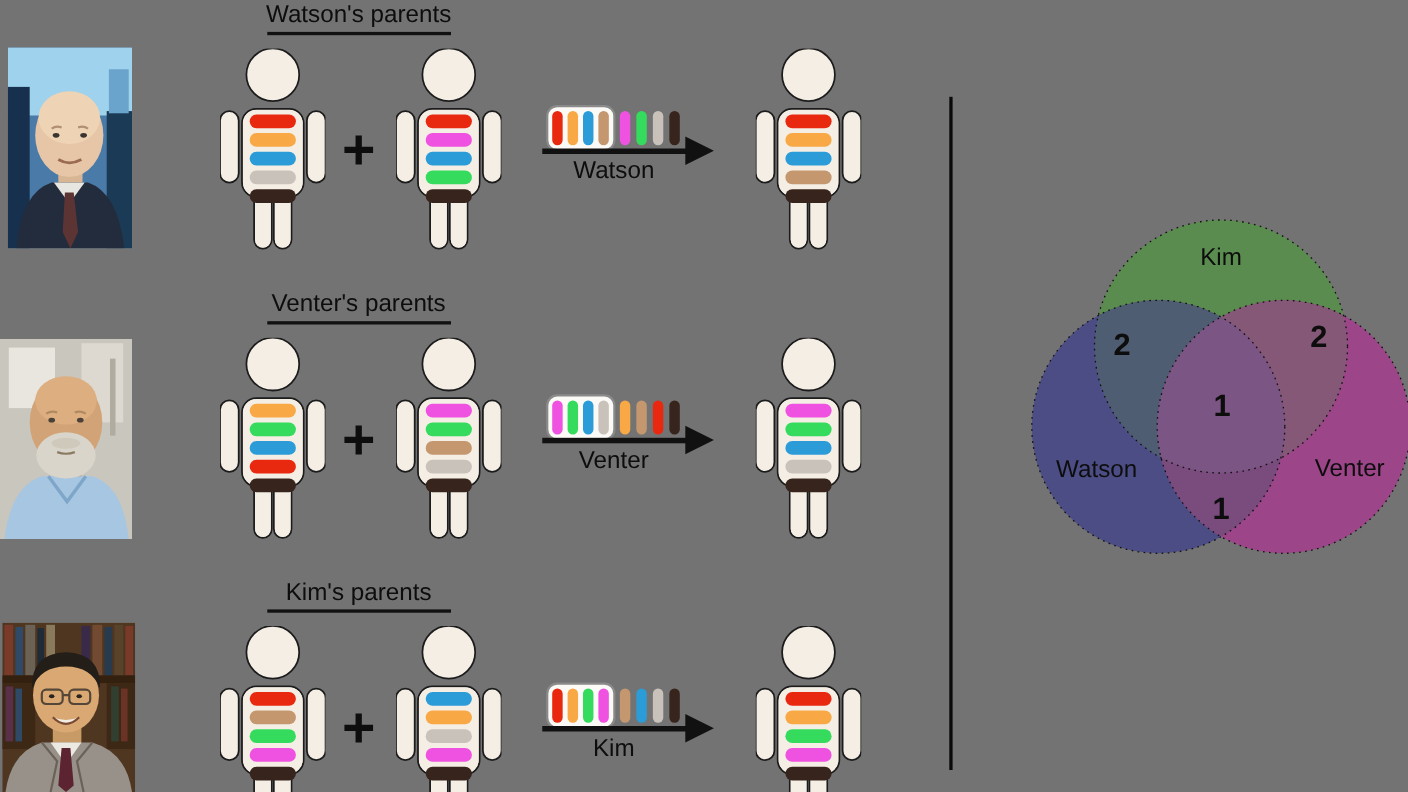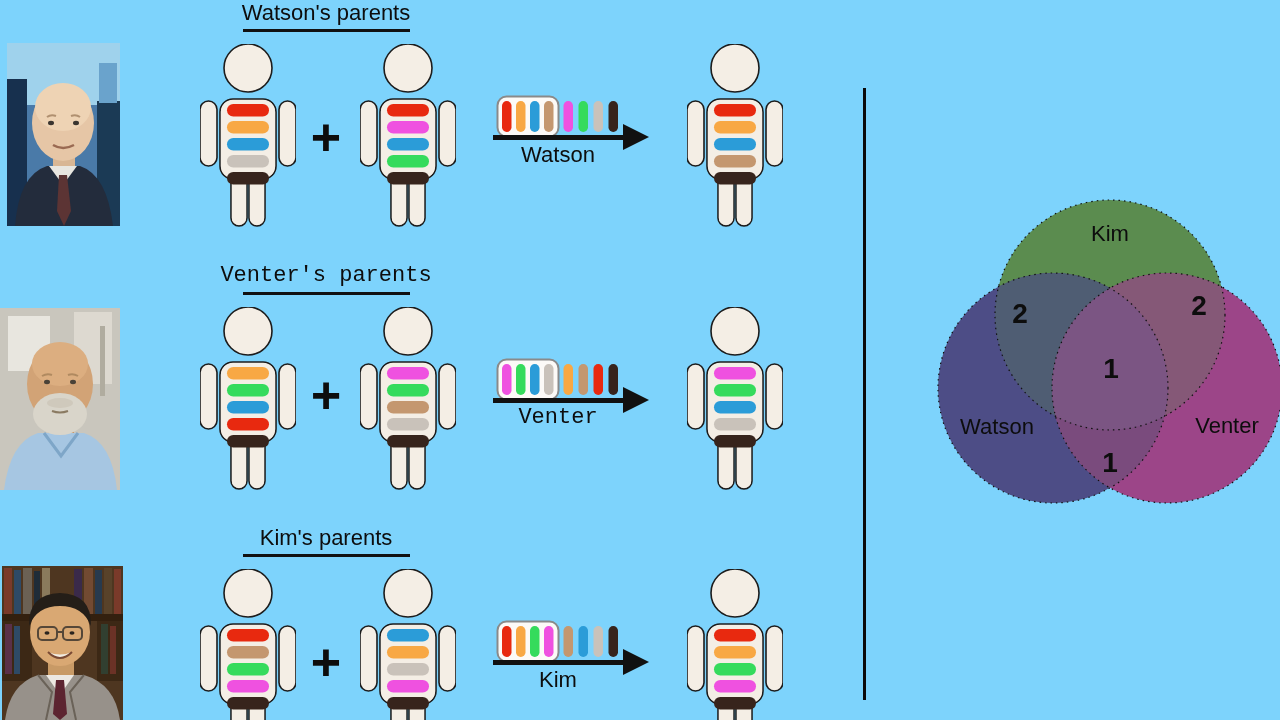--- a/index.html
+++ b/index.html
@@ -3,21 +3,21 @@
 <meta charset="utf-8">
 <style>
   html,body{margin:0;padding:0;}
   body{font-family:"Liberation Sans",sans-serif;}
   .canvas{position:relative;width:1280px;height:720px;overflow:hidden;background:#4b7051;}
   .canvas *{box-sizing:border-box;}
 
   
   .row{position:absolute;left:0;width:872px;height:240px;}
   .row[data-row="0"]{top:-4px;}
-  .row[data-row="1"]{top:259px;font-family:Liberation Mono, monospace;}
+  .row[data-row="1"]{top:259px;}
   .row[data-row="2"]{top:521px;}
   .sec-title{position:absolute;left:326px;top:4px;transform:translateX(-50%);
              font-size:22px;color:#0d0d0d;white-space:nowrap;}
   .underline{position:absolute;left:243px;top:33px;width:167px;height:3px;background:#111;}
   .figure{position:absolute;top:48px;width:96px;height:184px;}
   .fig-p1{left:200px;} .fig-p2{left:360px;} .fig-child{left:687px;}
   .plus{position:absolute;left:326px;top:141px;transform:translate(-50%,-50%);
         font-size:52px;font-weight:bold;color:#0d0d0d;line-height:1;}
   .sequencer{position:absolute;left:496px;top:99px;width:130px;height:44px;}
   .arrow-shaft{position:absolute;left:493px;top:139px;width:132px;height:4.5px;background:#111;}
@@ -36,21 +36,21 @@
   .photo-kim{left:2px;top:566px;width:121px;height:154px;}
 
   
   .venn{position:absolute;left:930px;top:190px;}
   .vname{font-size:22px;fill:#0d0d0d;}
   .vnum{font-size:28px;font-weight:bold;fill:#0d0d0d;}
 </style>
 </head>
 <body>
 
-<div class="canvas" style="background: #7dd3fc;">
+<div class="canvas" style="background: #737373;">
 
   <div class="photo photo-watson">
     <svg width="113" height="183" viewBox="0 0 113 183">
       <rect width="113" height="183" fill="#4a7aa8"></rect>
       <rect width="113" height="62" fill="#9fd2ec"></rect>
       <rect x="0" y="36" width="20" height="147" fill="#17304e"></rect>
       <rect x="90" y="58" width="23" height="125" fill="#1b3a55"></rect>
       <rect x="92" y="20" width="18" height="40" fill="#6aa3cc"></rect>
       <rect x="46" y="104" width="22" height="22" fill="#d8b694"></rect>
       <ellipse cx="56" cy="80" rx="31" ry="38" fill="#e6c6a6"></ellipse>

